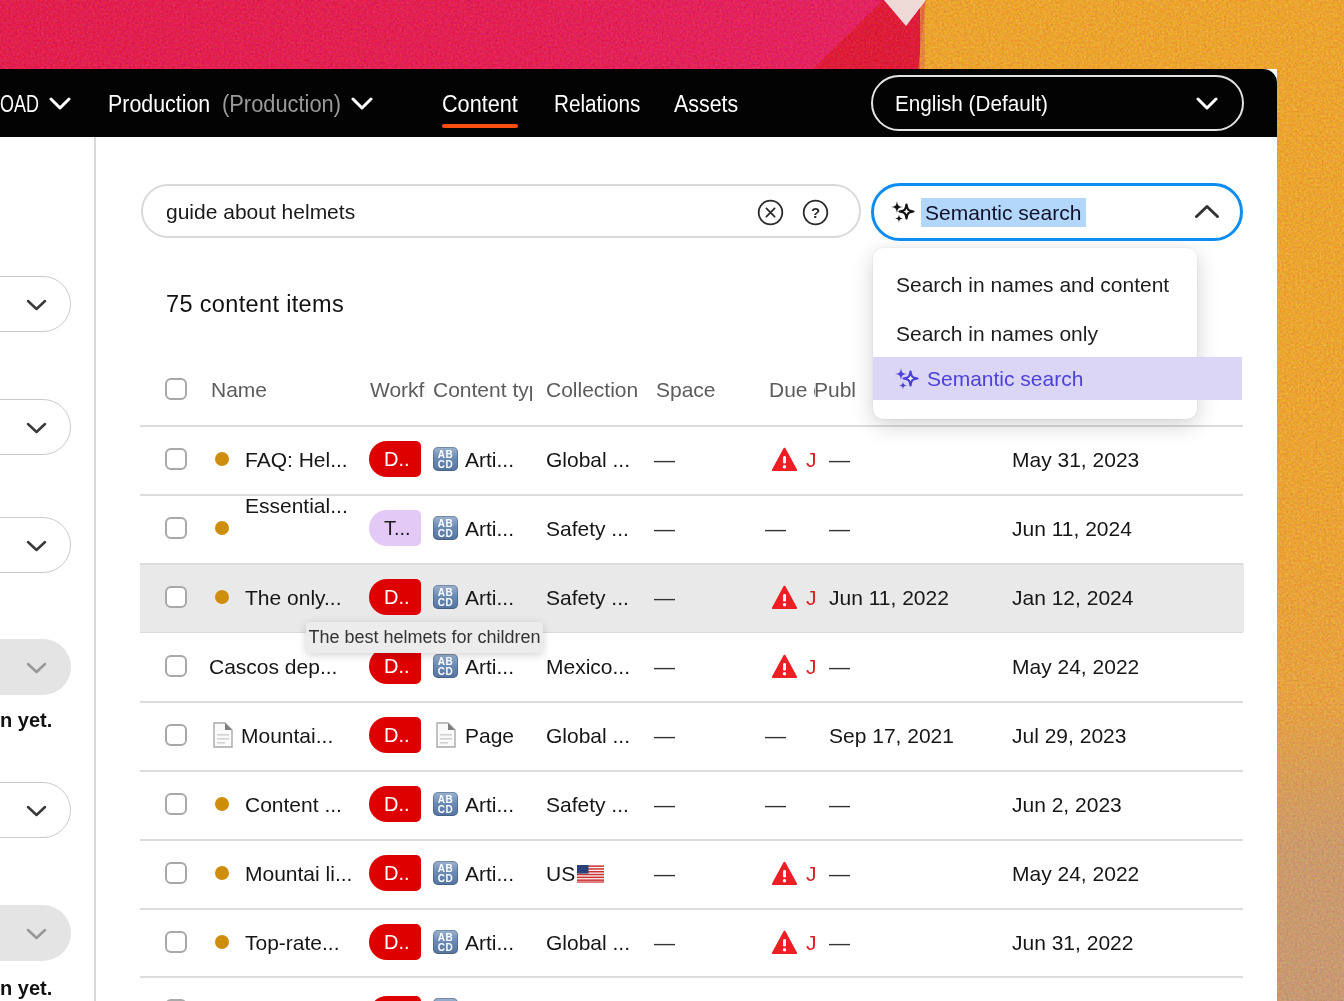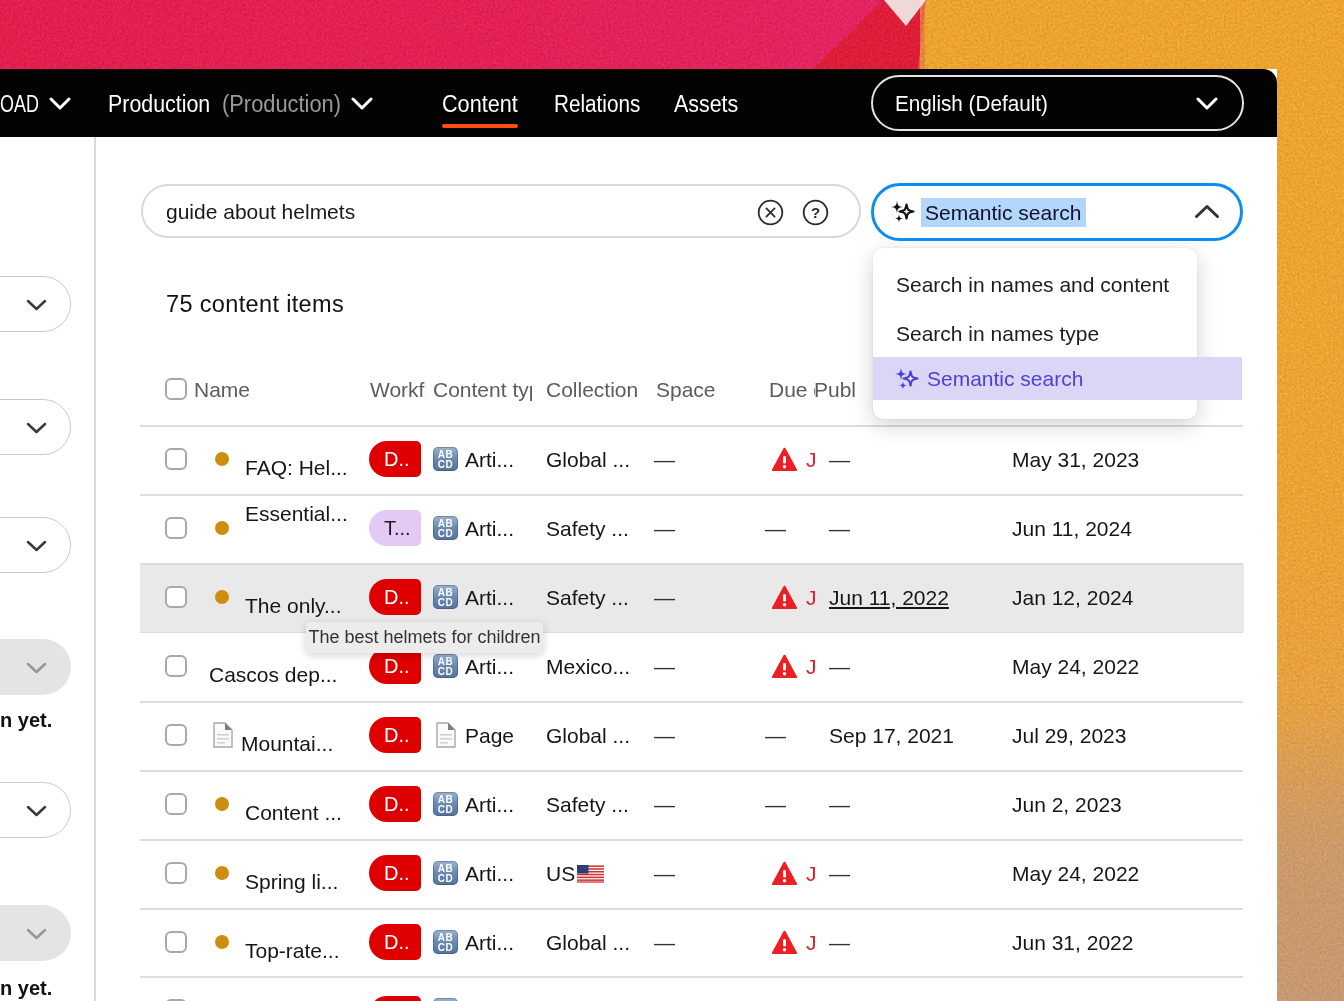--- a/index.html
+++ b/index.html
@@ -22,21 +22,21 @@
   #searchpill { left:141px; top:184px; width:720px; height:54px; border:2px solid #d9d9d9; border-radius:27px; background:#fff; }
   #bluepill { left:871px; top:183px; width:372px; height:58px; border:3px solid #0d8df2; border-radius:29px; background:#fff; z-index:30; }
   #dropdown { left:873px; top:248px; width:324px; height:171px; background:#fff; border-radius:10px;
      box-shadow:0 6px 22px rgba(0,0,0,0.18), 0 0 2px rgba(0,0,0,0.1); z-index:25; }
   .ddhl { position:absolute; left:0; top:109px; width:369px; height:43px; background:#dcd6f6; }
   
   .hdr { position:absolute; color:#5c5c5c; font-size:21px; white-space:nowrap; overflow:hidden; }
   .line { position:absolute; left:140px; width:1103px; height:1.5px; background:#dcdcdc; }
   .cb { position:absolute; left:165px; width:22px; height:22px; border:2px solid #a8a8a8; border-radius:6px; background:#fff; }
   .dot { position:absolute; left:215px; width:14px; height:14px; border-radius:50%; background:#cf8d0e; }
-  .nm { position:absolute; font-size:21px; color:#161616; white-space:nowrap;margin-top:8px; }
+  .nm { position:absolute; font-size:21px; color:#161616; white-space:nowrap; }
   .pill { position:absolute; left:369px; width:52px; height:36px; border-radius:18px 5px 5px 18px; background:#de0000;
      color:#fff; font-size:20px; line-height:36px; padding-left:15px; }
   .pill.pur { background:#e2c9f6; color:#1b1b1b; }
   .abcd { position:absolute; left:433px; width:25px; height:24px; border-radius:5px;
      background:linear-gradient(180deg,#9db4d0 0%,#6d8cb4 45%,#54749e 100%);
      color:#fff; font-weight:bold; font-size:10px; line-height:10.5px; text-align:center; padding-top:2.5px;
      box-shadow:inset 0 0 0 1px rgba(40,60,90,0.35); letter-spacing:0.5px; }
   .typ { position:absolute; left:465px; font-size:21px; color:#161616; white-space:nowrap; }
   .col { position:absolute; left:546px; font-size:21px; color:#161616; white-space:nowrap; }
   .dash { position:absolute; font-size:21px; color:#333; }
@@ -172,33 +172,33 @@
   <path d="M16.5 5.5 C17.4 11.1 17.9 11.6 23.5 12.5 C17.9 13.4 17.4 13.9 16.5 19.5 C15.6 13.9 15.1 13.4 9.5 12.5 C15.1 11.6 15.6 11.1 16.5 5.5 Z" fill="#fff" stroke="#141414" stroke-width="2.2" stroke-linejoin="round"></path>
   <path d="M9 15.5 C9.55 18.45 9.95 18.85 12.9 19.4 C9.95 19.95 9.55 20.35 9 23.3 C8.45 20.35 8.05 19.95 5.1 19.4 C8.05 18.85 8.45 18.45 9 15.5 Z" fill="#141414"></path>
 </svg>
 <svg class="abs" style="left:1194px;top:204px;z-index:32;" width="26" height="15" viewBox="0 0 26 15">
     <polyline points="2.5,12.5 13,2.5 23.5,12.5" fill="none" stroke="#333" stroke-width="3" stroke-linecap="round" stroke-linejoin="round"></polyline>
   </svg>
 
 <div id="dropdown" class="abs">
   <div class="ddhl"></div>
   <div class="abs" style="left:23px;top:25px;font-size:21px;color:#1c1c1c;">Search in names and content</div>
-  <div class="abs" style="left:23px;top:74px;font-size:21px;color:#1c1c1c;">Search in names type</div>
+  <div class="abs" style="left:23px;top:74px;font-size:21px;color:#1c1c1c;">Search in names only</div>
   <svg class="abs" style="left:21px;top:118px;" width="25" height="25" viewBox="0 0 25 25">
     <path d="M7 2 C7.75 6.75 8.25 7.25 13 8 C8.25 8.75 7.75 9.25 7 14 C6.25 9.25 5.75 8.75 1 8 C5.75 7.25 6.25 6.75 7 2 Z" fill="#4c41d9"></path>
     <path d="M16.5 5.5 C17.4 11.1 17.9 11.6 23.5 12.5 C17.9 13.4 17.4 13.9 16.5 19.5 C15.6 13.9 15.1 13.4 9.5 12.5 C15.1 11.6 15.6 11.1 16.5 5.5 Z" fill="#fff" stroke="#4c41d9" stroke-width="2.2" stroke-linejoin="round"></path>
     <path d="M9 15.5 C9.55 18.45 9.95 18.85 12.9 19.4 C9.95 19.95 9.55 20.35 9 23.3 C8.45 20.35 8.05 19.95 5.1 19.4 C8.05 18.85 8.45 18.45 9 15.5 Z" fill="#4c41d9"></path>
   </svg>
   <div class="abs" style="left:54px;top:119px;font-size:21px;color:#4c41d9;">Semantic search</div>
 </div>
 
 <div class="abs" style="left:166px;top:291px;font-size:23.5px;font-weight:500;color:#111;letter-spacing:0.35px;">75 content items</div>
 
 <div class="cb" style="top:378px;"></div>
-<div class="hdr" style="left:194px;top:378px;">Name</div>
+<div class="hdr" style="left:211px;top:378px;">Name</div>
 <div class="hdr" style="left:370px;top:378px;width:56px;">Workflow</div>
 <div class="hdr" style="left:433px;top:378px;width:99px;">Content type</div>
 <div class="hdr" style="left:546px;top:378px;">Collection</div>
 <div class="hdr" style="left:656px;top:378px;">Space</div>
 <div class="hdr" style="left:769px;top:378px;width:46px;">Due date</div>
 <div class="hdr" style="left:814px;top:378px;width:43px;">Published</div>
 
 <div class="line" style="top:425px;"></div>
 <div class="line" style="top:494px;"></div>
 <div class="gr" style="top:563.5px;"></div>
@@ -246,21 +246,21 @@
 <div class="abcd" style="top:585px;">AB<br>CD</div>
 <div class="typ" style="top:586px;">Arti...</div>
 <div class="col" style="top:586px;">Safety ...</div>
 <div class="dash" style="left:654px;top:586px;">—</div>
 <svg class="abs" style="left:772px;top:585px;" width="25" height="25" viewBox="0 0 25 25">
     <path d="M12.5 1.8 L24 23 L1 23 Z" fill="#ed1f24" stroke="#ed1f24" stroke-width="2.2" stroke-linejoin="round"></path>
     <rect x="11.1" y="9" width="2.9" height="7.6" rx="1.45" fill="#fff"></rect>
     <circle cx="12.5" cy="19.8" r="1.7" fill="#fff"></circle>
   </svg>
 <div class="due-j" style="top:586px;">J</div>
-<div class="pub" style="top:586px;text-decoration:underline;">Jun 11, 2022</div>
+<div class="pub" style="top:586px;">Jun 11, 2022</div>
 <div class="lastd" style="top:586px;">Jan 12, 2024</div>
 
 <div id="tooltip" class="abs">The best helmets for children</div>
 
 <div class="cb" style="top:655px;"></div>
 <div class="nm" style="left:209px;top:655px;">Cascos dep...</div>
 <div class="pill" style="top:648px;">D..</div>
 <div class="abcd" style="top:654px;">AB<br>CD</div>
 <div class="typ" style="top:655px;">Arti...</div>
 <div class="col" style="top:655px;">Mexico...</div>
@@ -305,21 +305,21 @@
 <div class="abcd" style="top:792px;">AB<br>CD</div>
 <div class="typ" style="top:793px;">Arti...</div>
 <div class="col" style="top:793px;">Safety ...</div>
 <div class="dash" style="left:654px;top:793px;">—</div>
 <div class="dash" style="left:765px;top:793px;">—</div>
 <div class="pub" style="top:793px;color:#333;">—</div>
 <div class="lastd" style="top:793px;">Jun 2, 2023</div>
 
 <div class="cb" style="top:862px;"></div>
 <div class="dot" style="top:866px;"></div>
-<div class="nm" style="left:245px;top:862px;">Spring li...</div>
+<div class="nm" style="left:245px;top:862px;">Mountai li...</div>
 <div class="pill" style="top:855px;">D..</div>
 <div class="abcd" style="top:861px;">AB<br>CD</div>
 <div class="typ" style="top:862px;">Arti...</div>
 <div class="col" style="top:862px;">US</div>
 <svg class="abs" style="left:577px;top:865px;" width="27" height="18" viewBox="0 0 27 18">
   <rect width="27" height="18" rx="2" fill="#f6f6f6"></rect>
   <g fill="#cf3131">
       <rect y="0.4" width="27" height="1.5"></rect>
       <rect y="3.2" width="27" height="1.5"></rect>
       <rect y="6" width="27" height="1.5"></rect>

